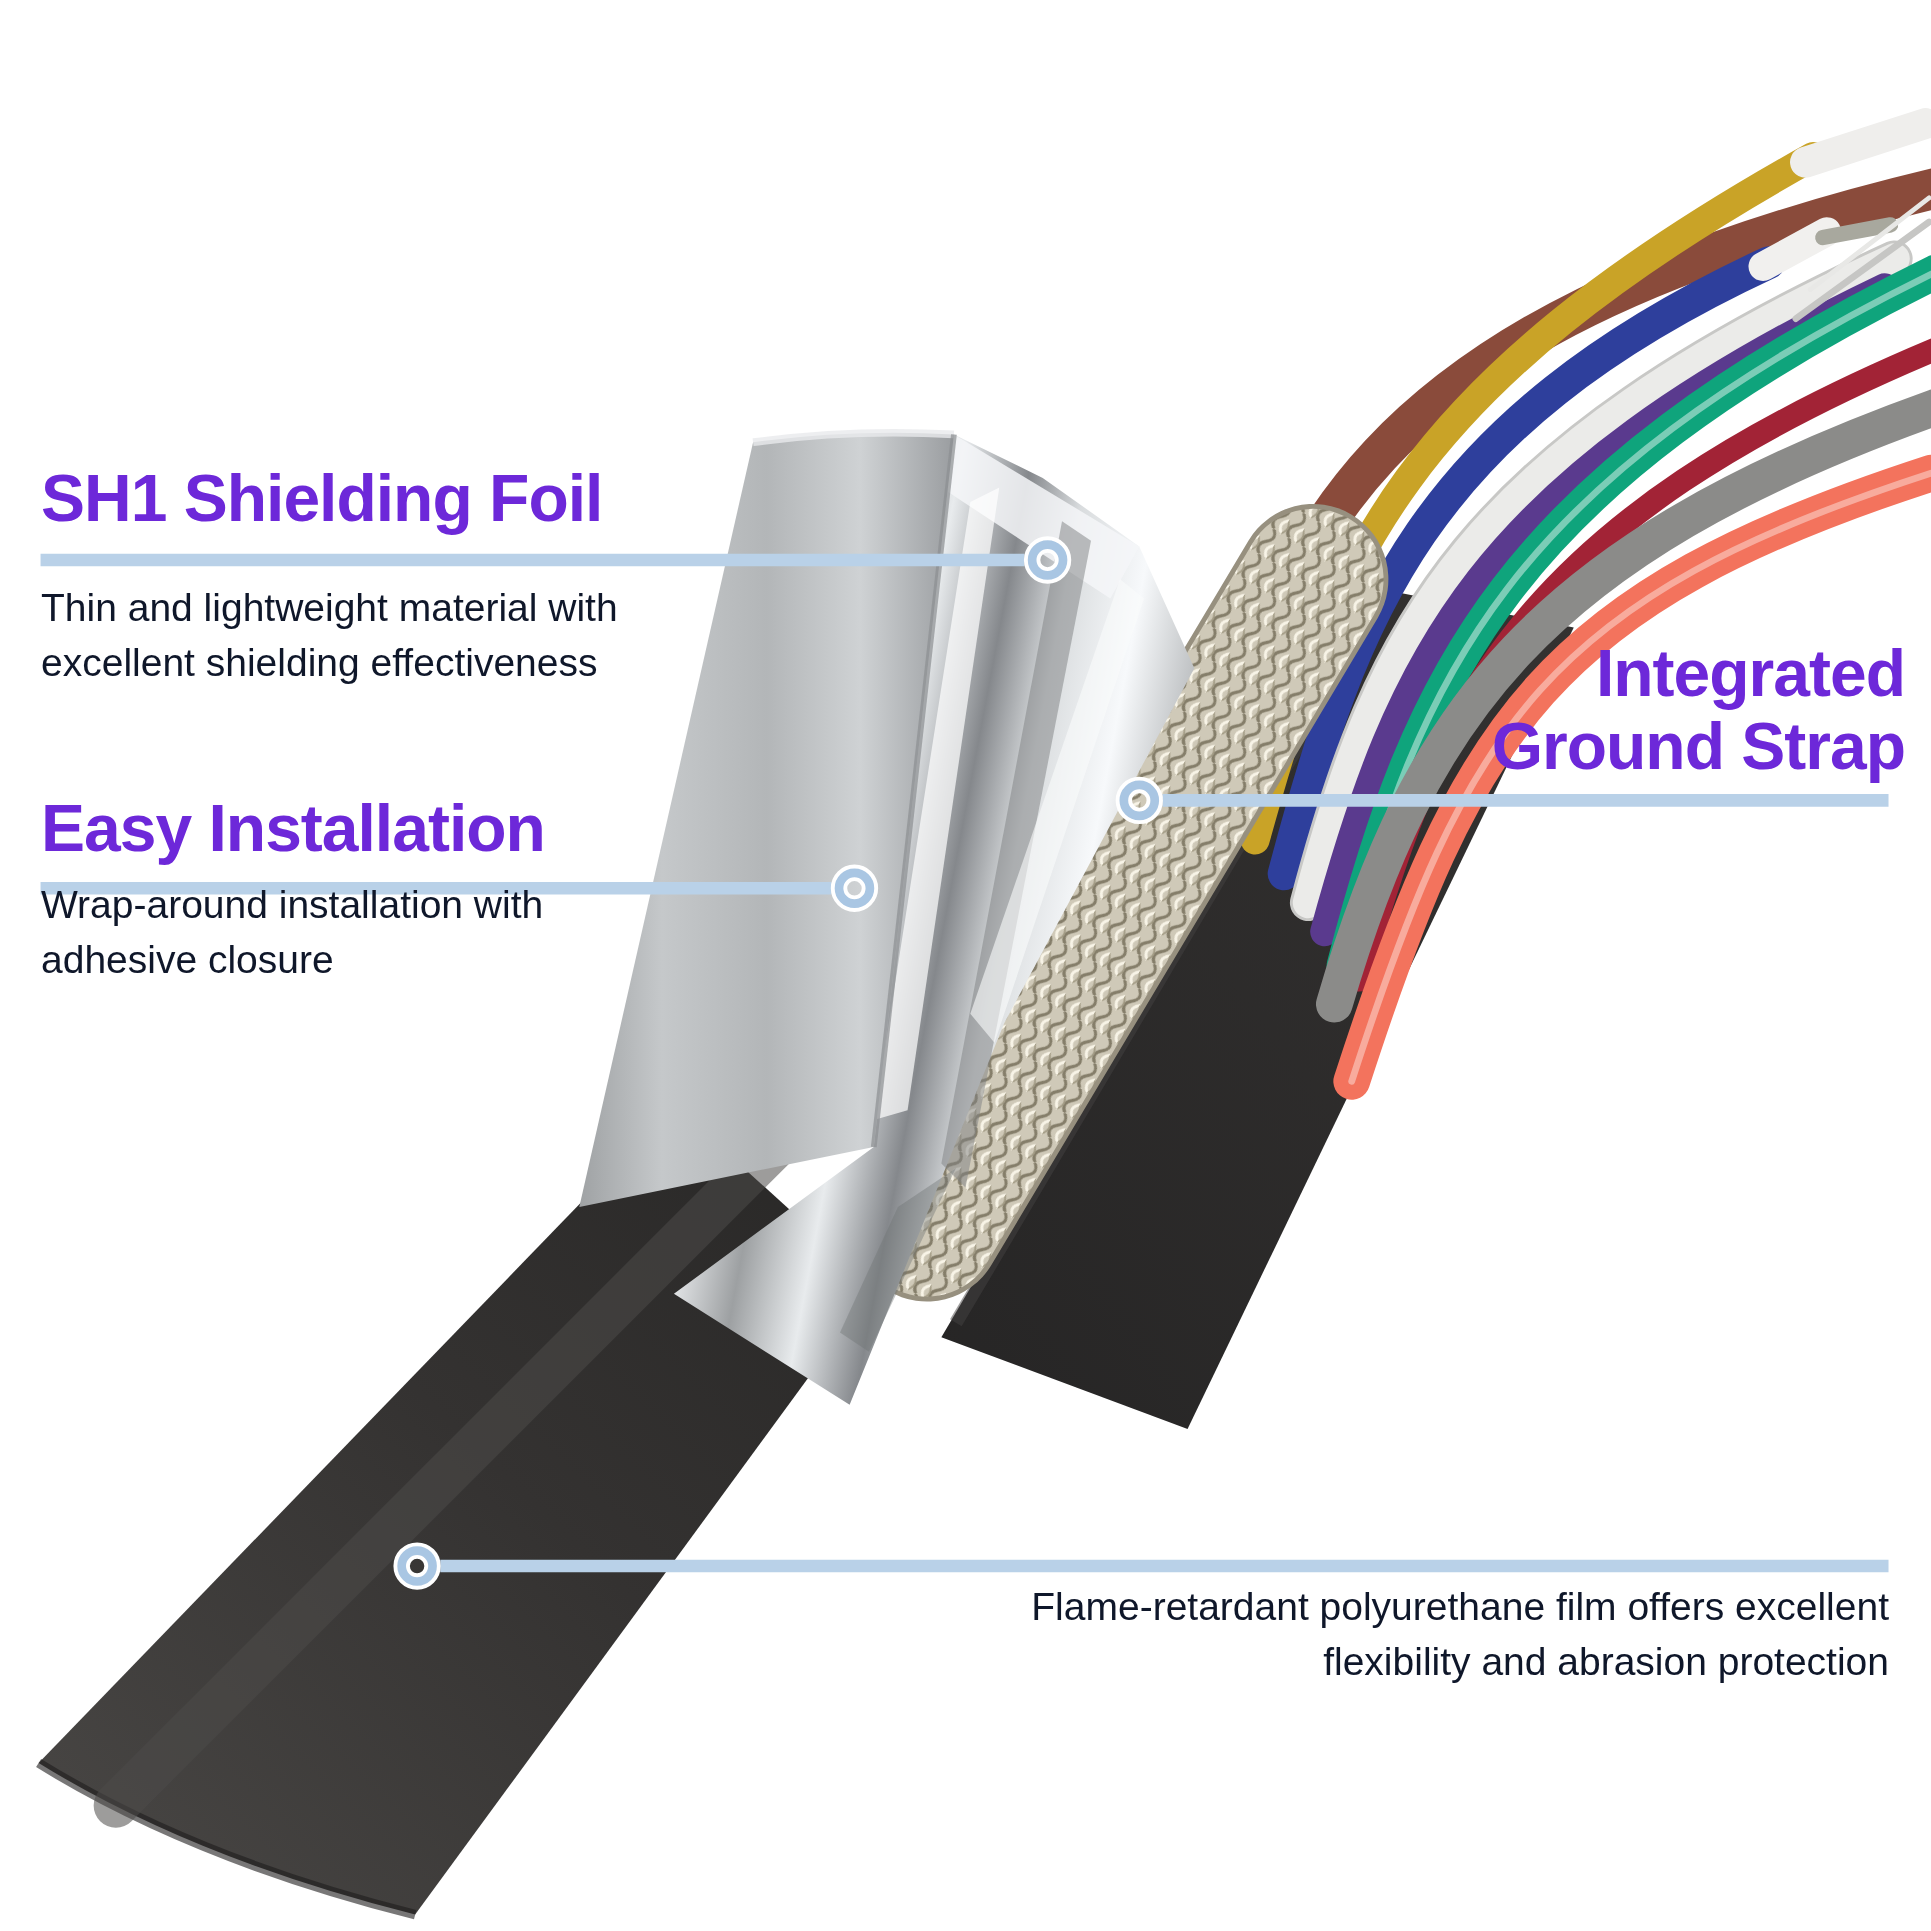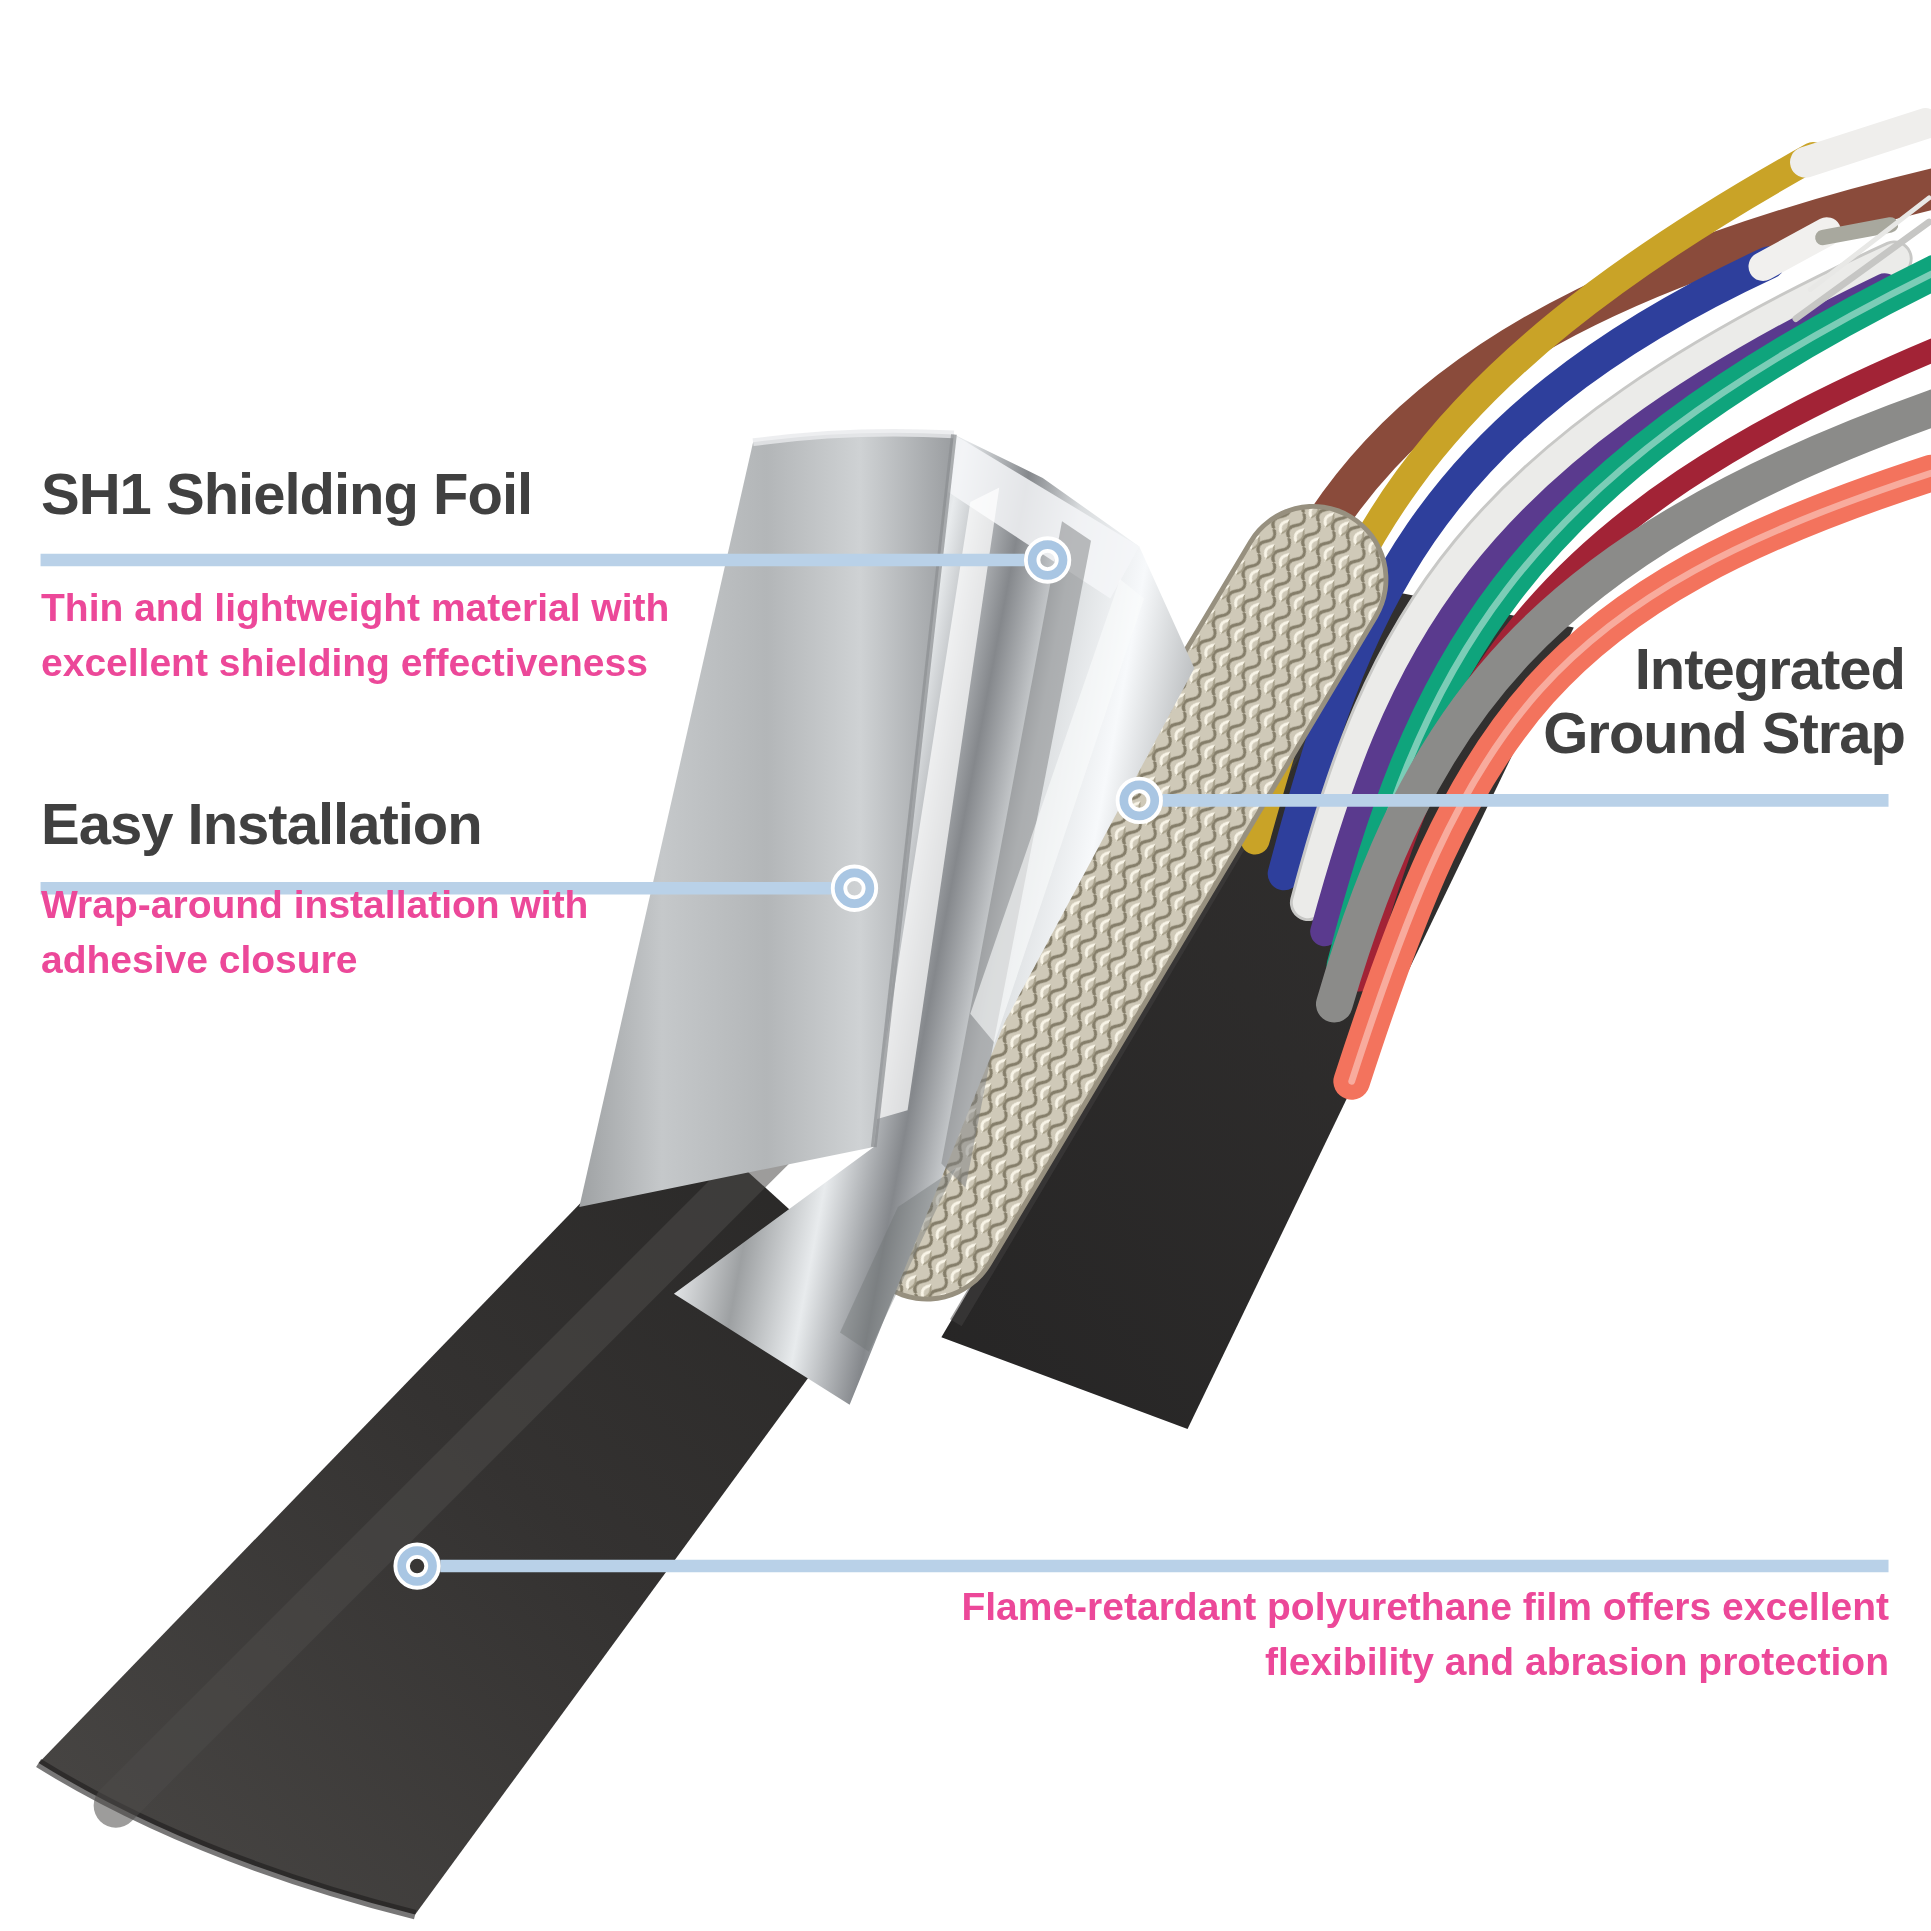--- a/index.html
+++ b/index.html
@@ -1,22 +1,22 @@
 <!DOCTYPE html>
 <html><head>
 <meta charset="utf-8">
 <style>
   html,body{margin:0;padding:0;background:#ffffff;}
   #stage{position:relative;width:1931px;height:1931px;background:#ffffff;overflow:hidden;
          font-family:"Liberation Sans",sans-serif;}
   #art{position:absolute;left:0;top:0;width:1931px;height:1931px;}
-  .callout-title{position:absolute;font-weight:700;font-size:58px;line-height:1.1;
-                 color:#404040;letter-spacing:-1px;white-space:pre-line;}
-  .callout-desc{position:absolute;font-weight:700;font-size:39px;line-height:1.4;
-                color:#ec4899;white-space:pre-line;}
+  .callout-title{position:absolute;font-weight:700;font-size:66px;line-height:1.1;
+                 color:#6d28d9;letter-spacing:-1px;white-space:pre-line;}
+  .callout-desc{position:absolute;font-weight:400;font-size:39px;line-height:1.4;
+                color:#0f172a;white-space:pre-line;}
   .alignr{text-align:right;}
   #t1{left:41px;top:462px;}
   #d1{left:41px;top:581px;}
   #t2{left:41px;top:792px;}
   #d2{left:41px;top:878px;}
   #t3{right:26px;top:637px;}
   #d3{right:42px;top:817px;}
   #t4{right:42px;top:1475px;}
   #d4{right:42px;top:1580px;}
 </style>

